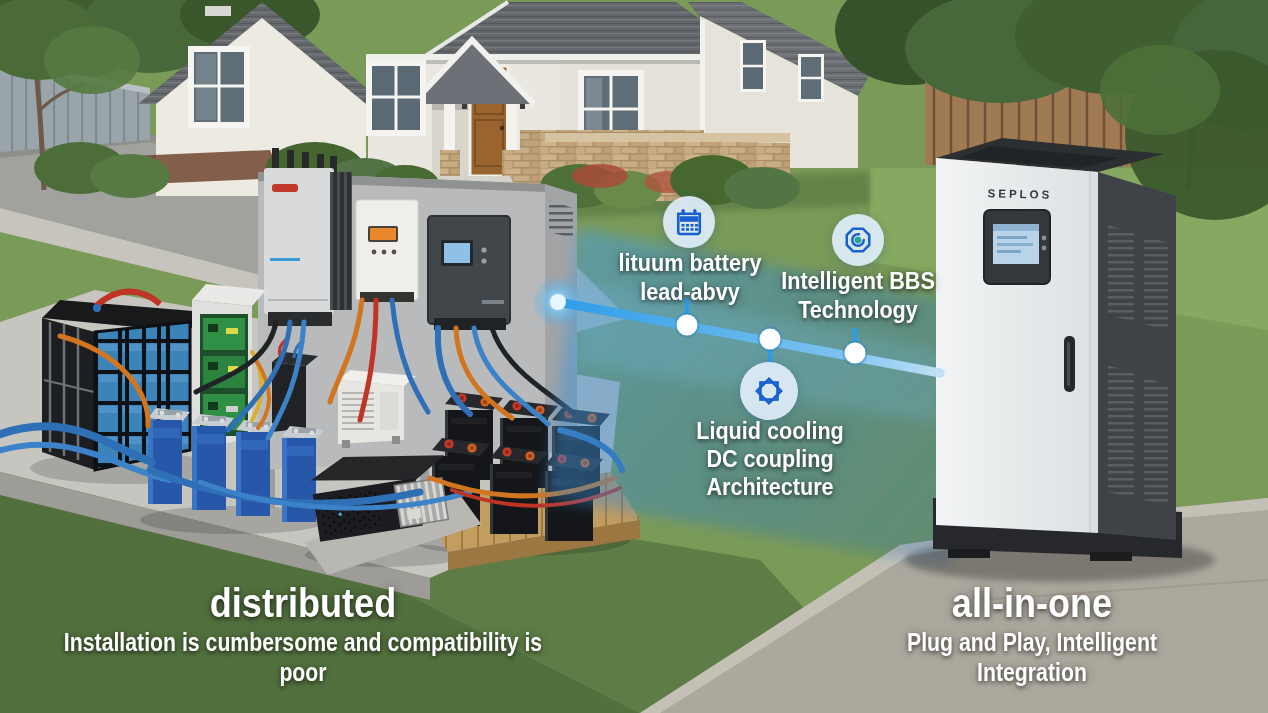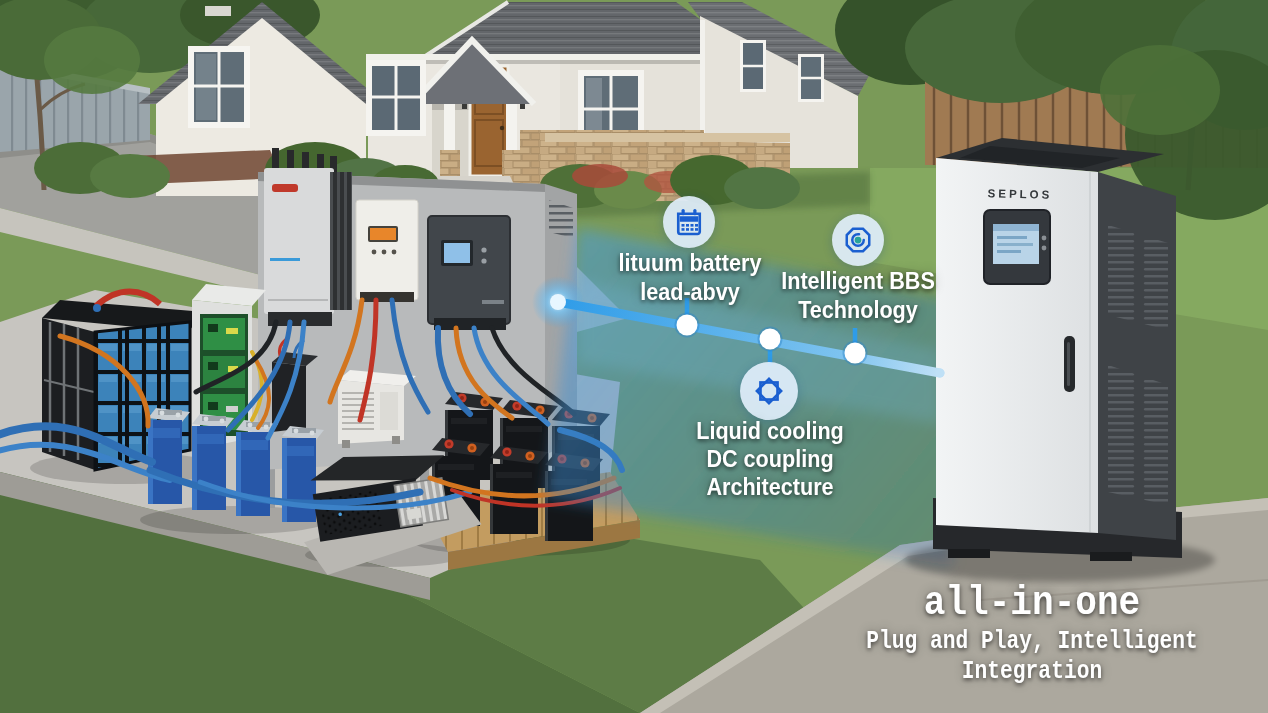--- a/index.html
+++ b/index.html
@@ -502,18 +502,22 @@
     <rect x="5.6" y="5.6" width="12.8" height="12.8" fill="none" stroke="#1a5fd0" stroke-width="2"></rect>
     <rect x="5.6" y="5.6" width="12.8" height="12.8" fill="none" stroke="#1a5fd0" stroke-width="2" transform="rotate(45 12 12)"></rect>
   </svg>
 </div>
 <div class="ol-text callout-lines" style="left:645px;top:417px;width:250px;line-height:28px;">
   <span>Liquid cooling</span>
   <span>DC coupling</span>
   <span>Architecture</span>
 </div>
 
-<div class="ol-text syslabel" style="left:827px;top:582px;width:410px;font-family:Liberation Mono, monospace;">
+<div class="ol-text syslabel" style="left:8px;top:582px;width:590px;">
+  <div class="t">distributed</div>
+  <div class="s">Installation is cumbersome and compatibility is poor</div>
+</div>
+<div class="ol-text syslabel" style="left:827px;top:582px;width:410px;">
   <div class="t">all-in-one</div>
   <div class="s">Plug and Play, Intelligent Integration</div>
 </div>
 
 </div>
 
 </body></html>

